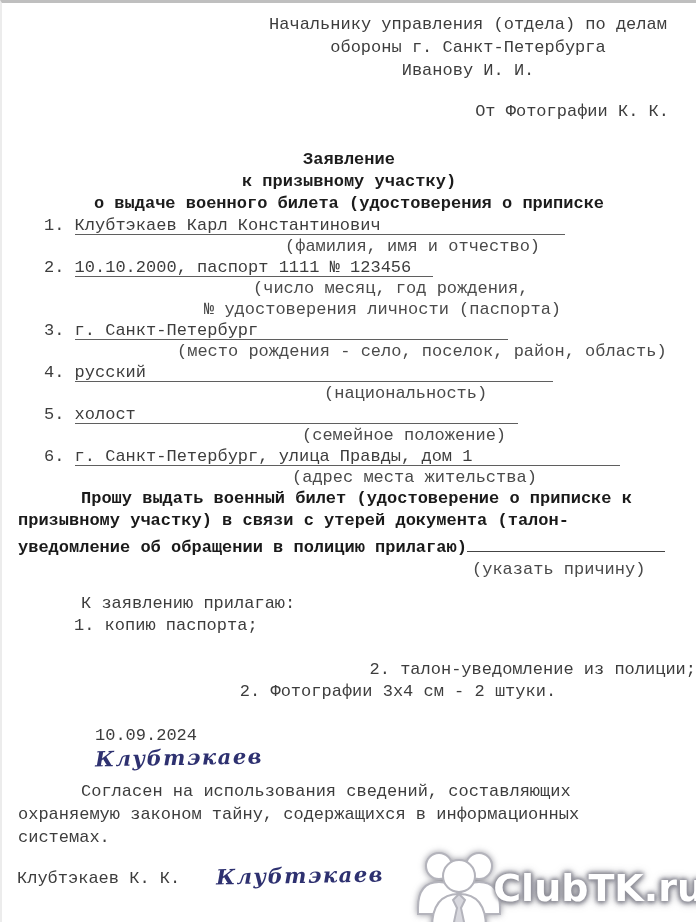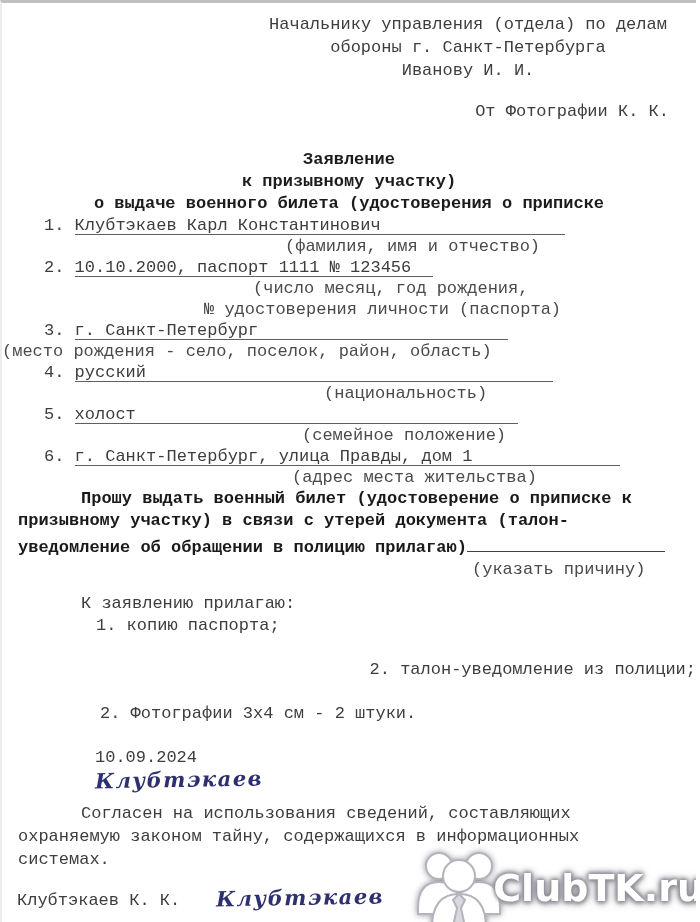--- a/index.html
+++ b/index.html
@@ -43,23 +43,23 @@
     line-height:22px;
     font-weight:bold; 
     color:#1a1a1a;
     white-space:nowrap;
   }
   .request .fill { border-bottom-color:#444; }
   .caption-right { line-height:22px; color:#4a4a4a; padding-left:470px; white-space:nowrap; }
 
   
   .attach-intro { margin-top:12px; padding-left:79px; line-height:22px; }
-  .attach-item-0 { padding-left:94px; line-height:22px; }
+  .attach-item-0 { padding-left:72px; line-height:22px; }
   .attach-item-1 { margin-top:22px; padding-left:34px; line-height:22px;text-align:right; }
-  .attach-item-2 { margin-top:22px; padding-left:98px; line-height:22px; }
+  .attach-item-2 { padding-left:98px; line-height:22px;text-align:center; }
 
   
   .date-row { margin-top:23px; padding-left:15px; display:flex; align-items:baseline; height:30px;flex-direction:column; }
   .signature {
     font-family:"DejaVu Serif","Liberation Serif",serif;
     font-style:italic; font-weight:bold;
     color:#2e3170;
     font-size:21px;
     letter-spacing:1.5px;
     transform:rotate(-1deg);
@@ -114,21 +114,21 @@
   <div class="items">
 
     <div class="item-line"><span>1. </span><span class="fill" style="width:490px">Клубтэкаев Карл Константинович</span></div>
     <div class="caption" style="padding-left:283px">(фамилия, имя и отчество)</div>
 
     <div class="item-line"><span>2. </span><span class="fill" style="width:358px">10.10.2000, паспорт 1111 № 123456</span></div>
     <div class="caption" style="padding-left:251px">(число месяц, год рождения,</div>
     <div class="caption" style="padding-left:202px">№ удостоверения личности (паспорта)</div>
 
     <div class="item-line"><span>3. </span><span class="fill" style="width:433px">г. Санкт-Петербург</span></div>
-    <div class="caption" style="">(место рождения - село, поселок, район, область)</div>
+    <div class="caption" style="padding-left:175px">(место рождения - село, поселок, район, область)</div>
 
     <div class="item-line"><span>4. </span><span class="fill" style="width:478px">русский</span></div>
     <div class="caption" style="padding-left:322px">(национальность)</div>
 
     <div class="item-line"><span>5. </span><span class="fill" style="width:443px">холост</span></div>
     <div class="caption" style="padding-left:300px">(семейное положение)</div>
 
     <div class="item-line"><span>6. </span><span class="fill" style="width:545px">г. Санкт-Петербург, улица Правды, дом 1</span></div>
     <div class="caption" style="padding-left:290px">(адрес места жительства)</div>
 

